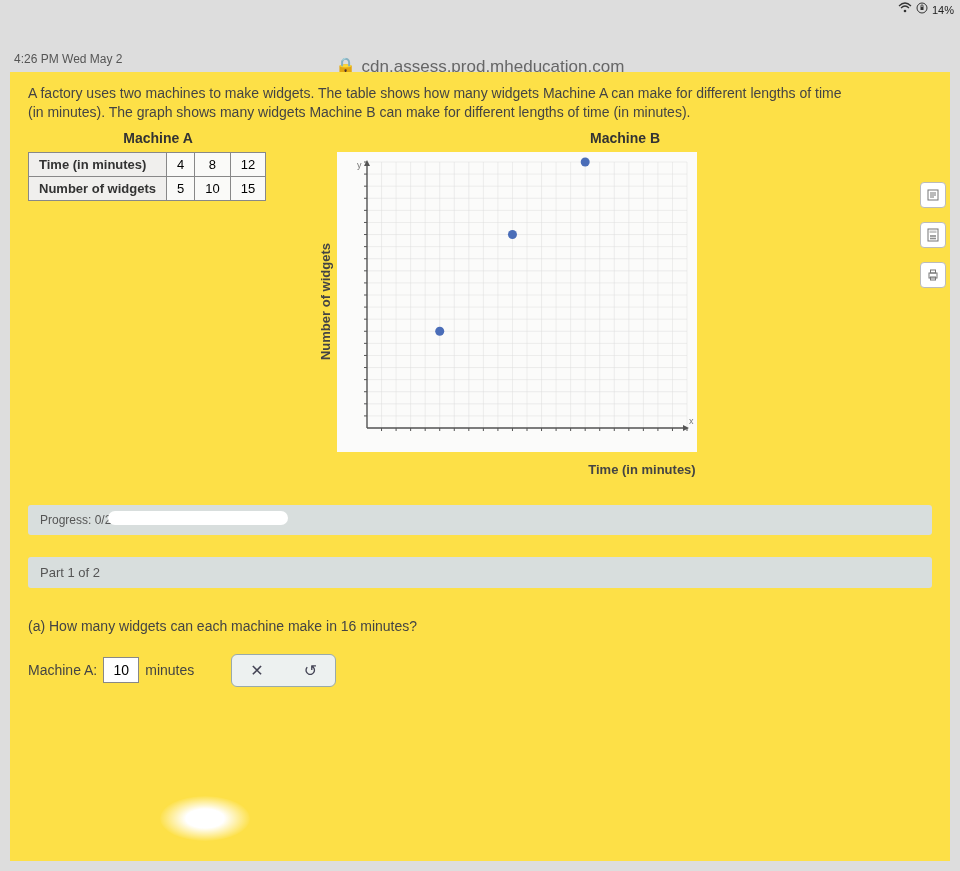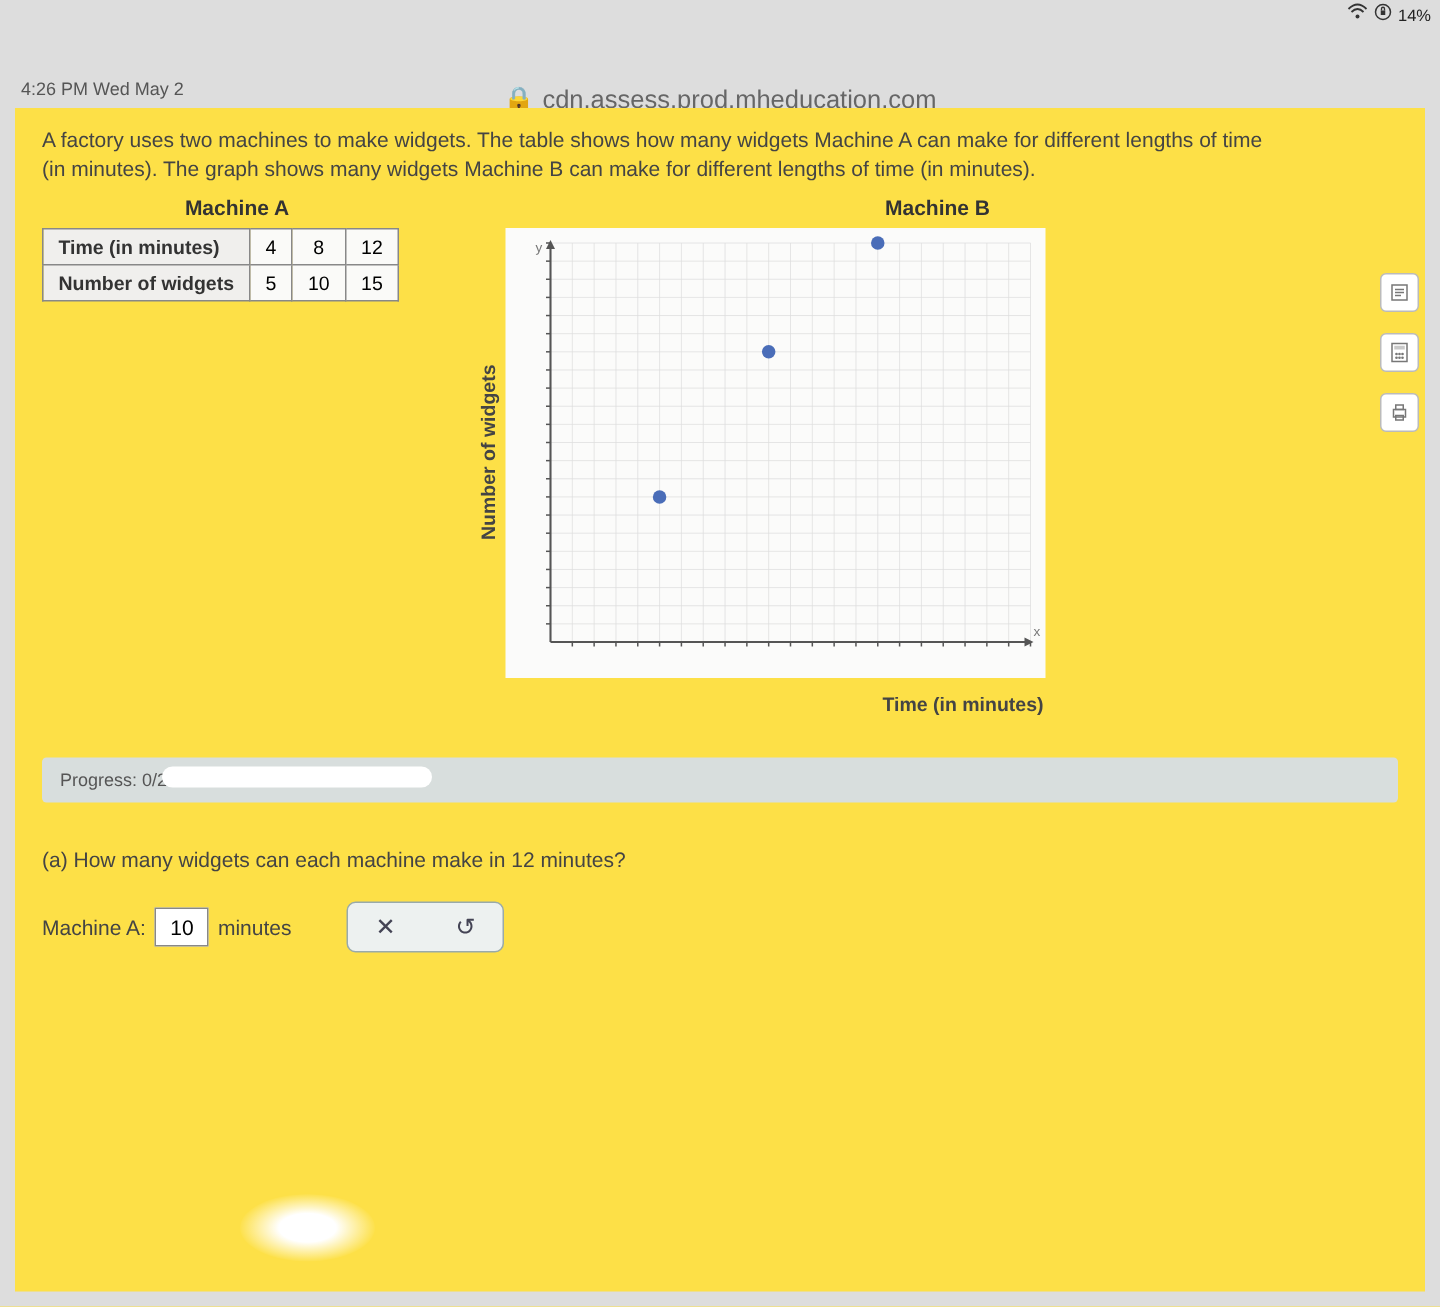--- a/index.html
+++ b/index.html
@@ -366,22 +366,23 @@
           <rect x="4.5" y="9" width="5" height="3" fill="none" stroke="#777"></rect>
         </svg>
     </div>
   </div>
 
   <div class="progress-bar">
     <span>Progress: 0/2</span>
     <div class="inner"></div>
   </div>
 
-
-  <div class="question">(a) How many widgets can each machine make in 12 minutes?</div>
+  <div class="part-header">Part 1 of 2</div>
+
+  <div class="question">(a) How many widgets can each machine make in 16 minutes?</div>
 
   <div class="answers">
     <div class="answer-row">
       <span>Machine A:</span>
       <input class="ans-input" value="10" style="">
       <span>minutes</span>
     </div>
     <div class="check-box">
       <span>✕</span>
       <span>↺</span>

